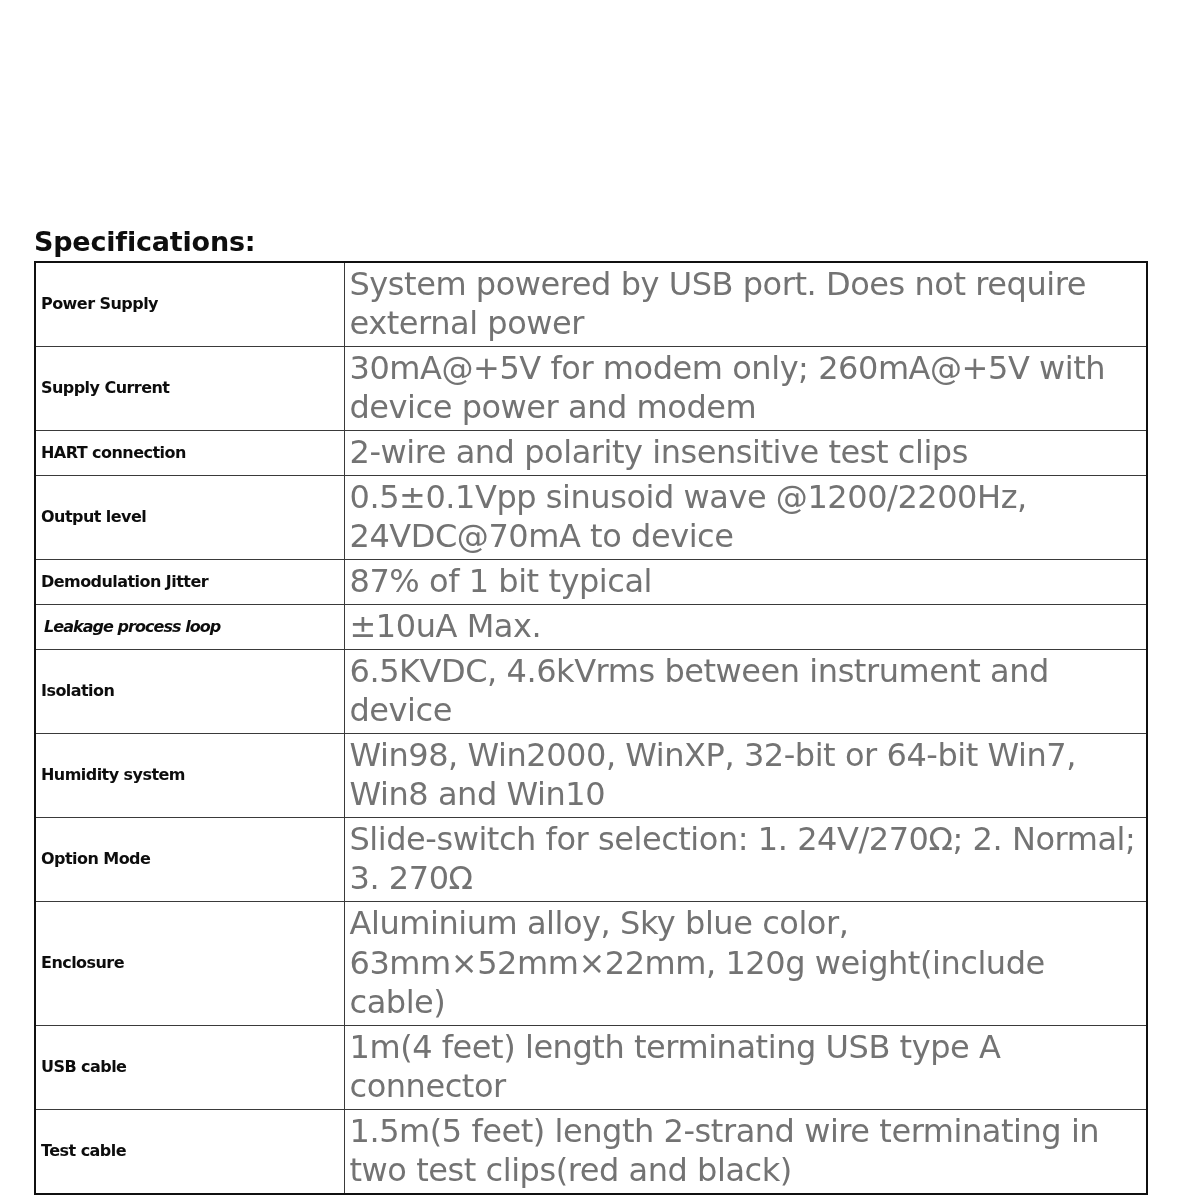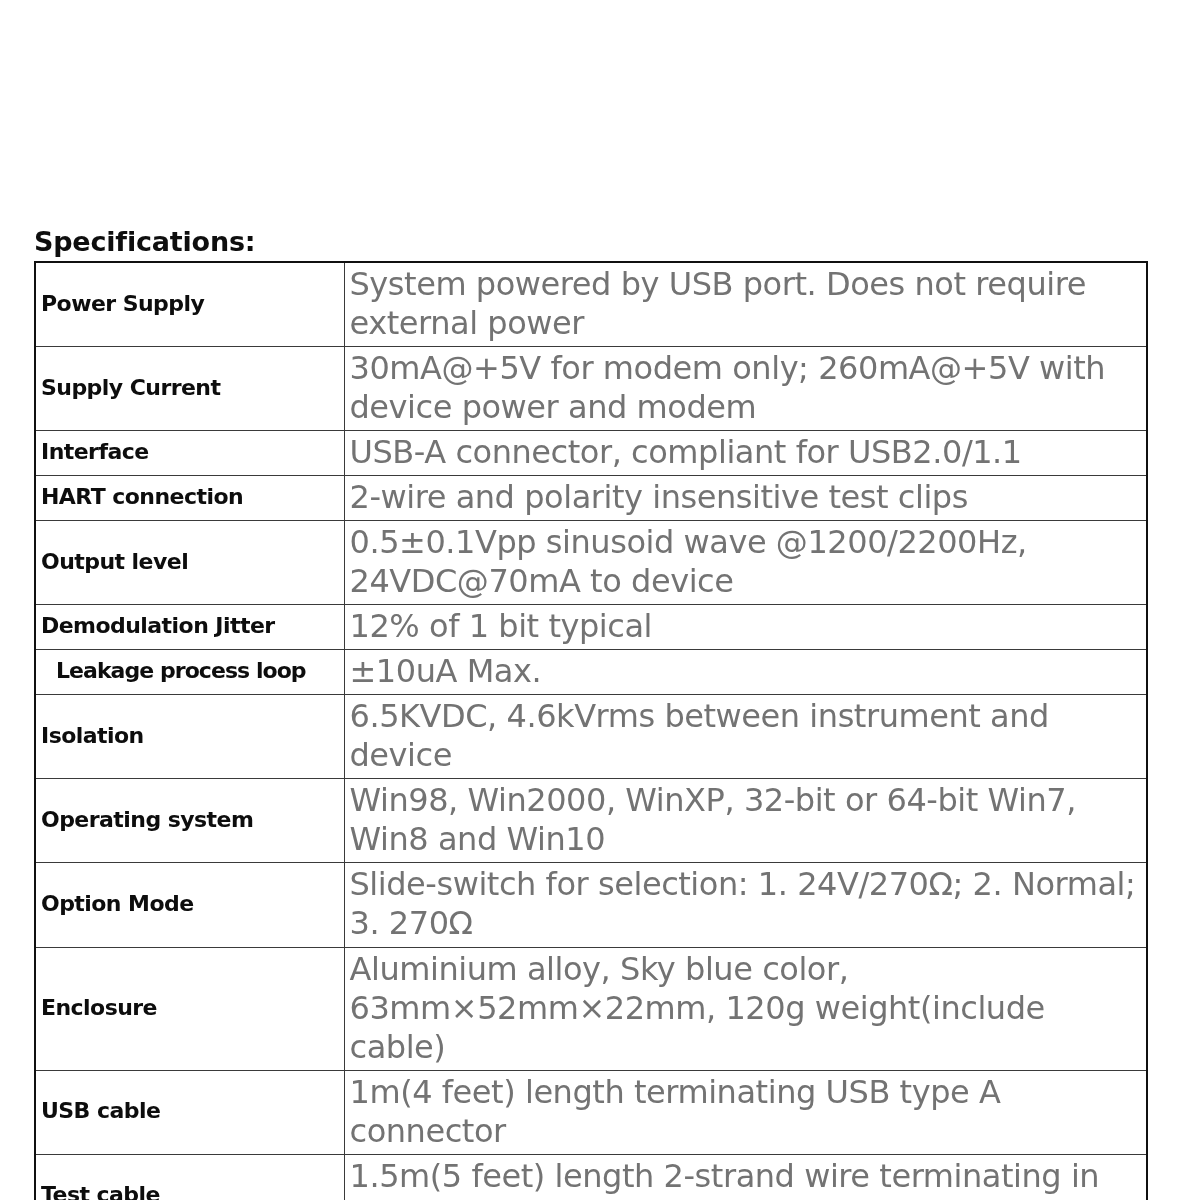--- a/index.html
+++ b/index.html
@@ -50,42 +50,43 @@
   table.spec-table col.c-value { width: 803px; }
 
   table.spec-table td {
     border: 1.2px solid #3a3a3a;
     vertical-align: middle;
     padding: 2px 4px 3px 5px;
     background: #ffffff;
   }
 
   td.label-cell {
-    font-size: 22px;
+    font-size: 16px;
     font-weight: 700;
     letter-spacing: -0.55px;
     color: #0d0d0d;
     line-height: 1.12;
     white-space: nowrap;
     overflow: hidden;
   }
 
   td.value-cell {
     font-size: 32px;
     font-weight: 400;
     letter-spacing: -0.45px;
     color: #737373;
     line-height: 1.22;
   }
 
   
   td.label-cell.tight {
     letter-spacing: -0.95px;
     padding-right: 0;
-    padding-left: 20px;
+    padding-left: 8px;
+    font-style: italic;
   }
 
   
   tr.r-single td { height: 38px; }
   tr.r-double  td { height: 72px; margin-left: 41px; }
 </style>
 </head>
 <body>
 
 <div id="page">
@@ -101,45 +102,41 @@
       <tbody id="spec-body">
       <tr class="r-single">
             <td class="label-cell">Power Supply</td>
             <td class="value-cell">System powered by USB port. Does not require external power</td>
           </tr>
           <tr class="r-double">
             <td class="label-cell">Supply Current</td>
             <td class="value-cell">30mA@+5V for modem only; 260mA@+5V with device power and modem</td>
           </tr>
           <tr class="r-single">
-            <td class="label-cell">Interface</td>
-            <td class="value-cell">USB-A connector, compliant for USB2.0/1.1</td>
-          </tr>
-          <tr class="r-single">
             <td class="label-cell">HART connection</td>
             <td class="value-cell">2-wire and polarity insensitive test clips</td>
           </tr>
           <tr class="r-double">
             <td class="label-cell">Output level</td>
             <td class="value-cell">0.5±0.1Vpp sinusoid wave @1200/2200Hz, 24VDC@70mA to device</td>
           </tr>
           <tr class="r-single">
             <td class="label-cell">Demodulation Jitter</td>
-            <td class="value-cell">12% of 1 bit typical</td>
+            <td class="value-cell">87% of 1 bit typical</td>
           </tr>
           <tr class="r-single">
             <td class="label-cell tight">Leakage process loop</td>
             <td class="value-cell">±10uA Max.</td>
           </tr>
           <tr class="r-single">
             <td class="label-cell">Isolation</td>
             <td class="value-cell">6.5KVDC, 4.6kVrms between instrument and device</td>
           </tr>
           <tr class="r-single">
-            <td class="label-cell">Operating system</td>
+            <td class="label-cell">Humidity system</td>
             <td class="value-cell">Win98, Win2000, WinXP, 32-bit or 64-bit Win7, Win8 and Win10</td>
           </tr>
           <tr class="r-single">
             <td class="label-cell">Option Mode</td>
             <td class="value-cell">Slide-switch for selection: 1. 24V/270Ω; 2. Normal; 3. 270Ω</td>
           </tr>
           <tr class="r-double">
             <td class="label-cell">Enclosure</td>
             <td class="value-cell">Aluminium alloy, Sky blue color, 63mm×52mm×22mm, 120g weight(include cable)</td>
           </tr>

